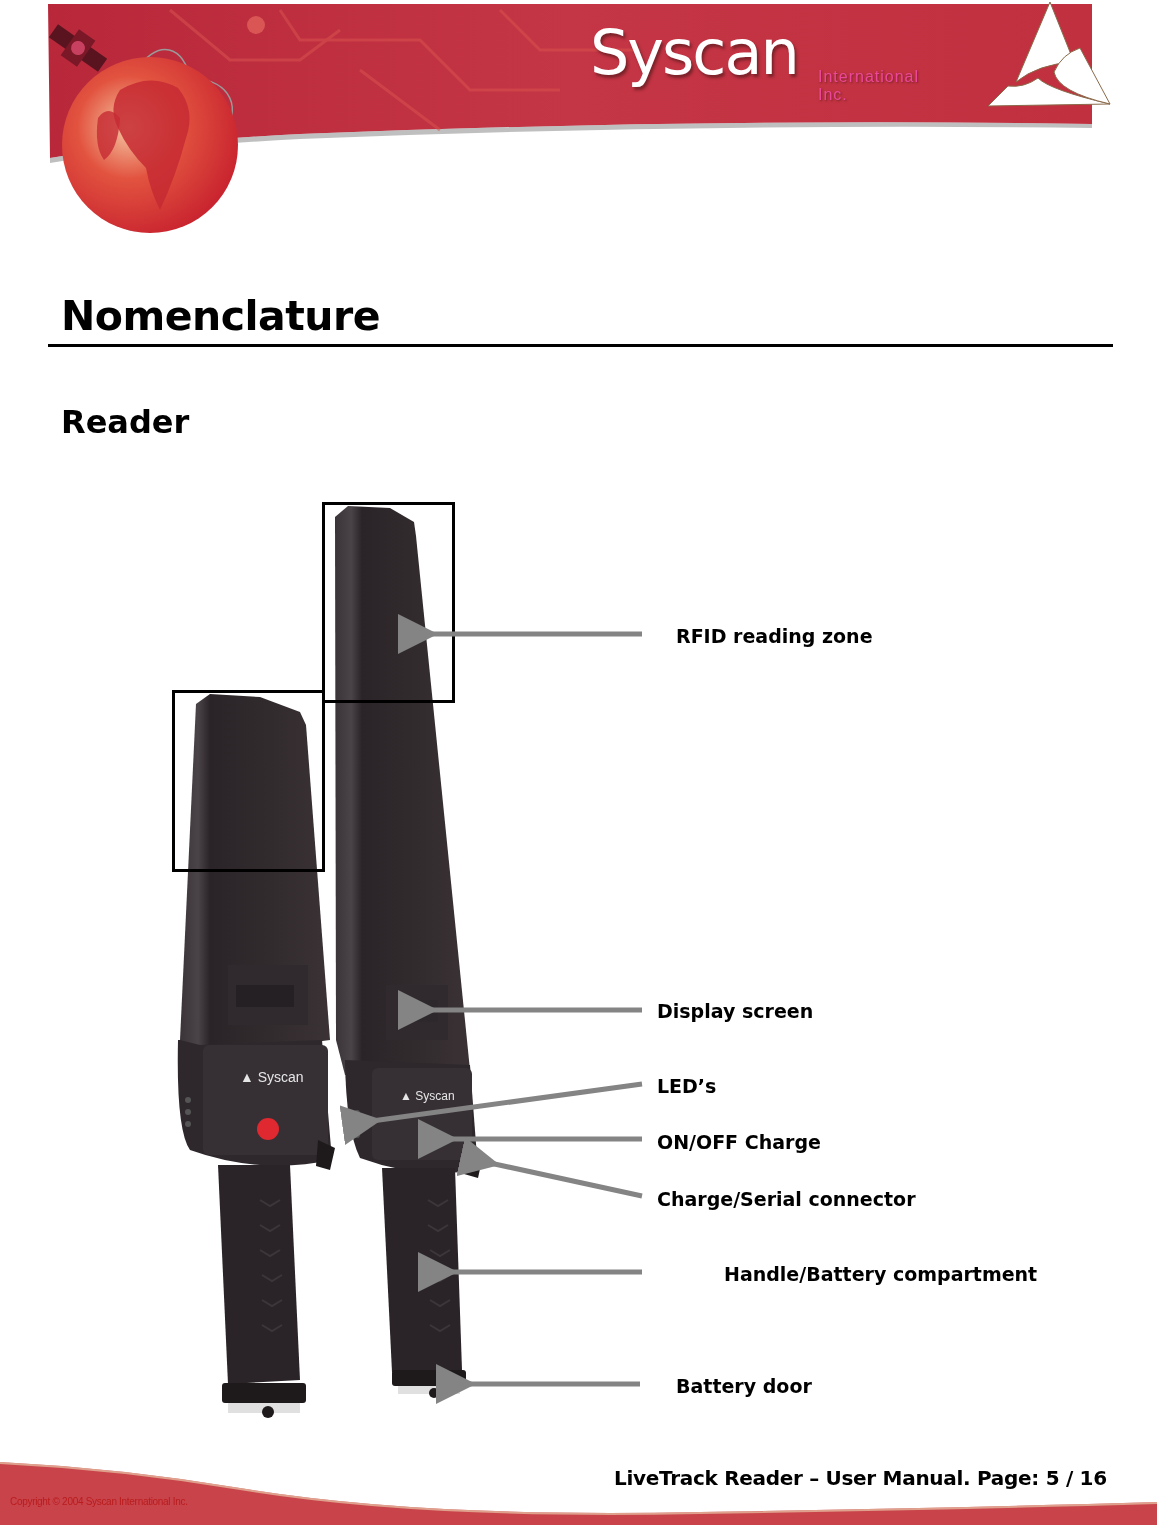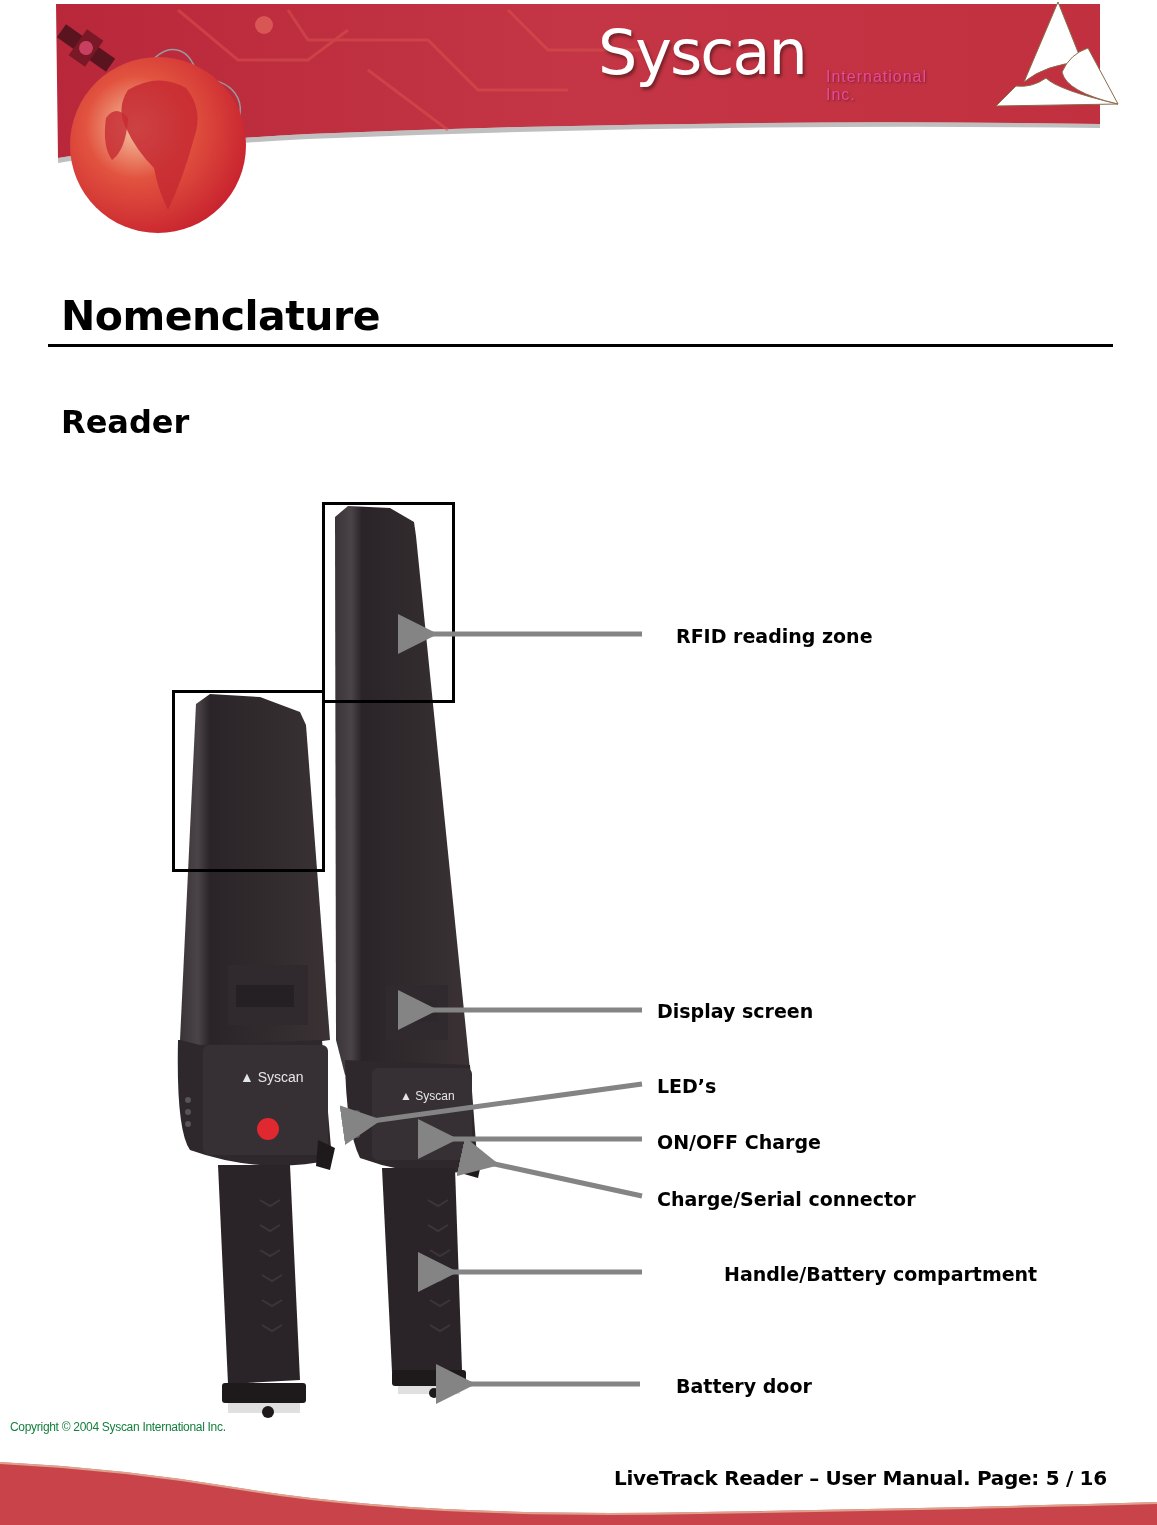--- a/index.html
+++ b/index.html
@@ -1,41 +1,41 @@
 <!DOCTYPE html>
 <html><head>
 <meta charset="utf-8">
 <style>
   html, body { margin:0; padding:0; background:#ffffff; }
   body { width:1157px; height:1525px; position:relative; overflow:hidden;
          font-family:"DejaVu Sans", "Liberation Sans", sans-serif; color:#000; }
   .abs { position:absolute; }
 
   
-  #banner { left:0; top:0; width:938px; height:240px;margin-left:8px; }
+  #banner { left:0; top:0; width:938px; height:240px; }
   .brand-text { left:590px; top:22px; color:#fff; font-family:"DejaVu Sans", sans-serif;
                 font-size:62px; letter-spacing:-2px; line-height:1;
                 text-shadow:2px 3px 3px rgba(60,20,20,0.55); }
   .brand-sub { left:818px; top:68px; color:#ec4899; font-family:"Liberation Sans", sans-serif;
                font-size:16px; letter-spacing:1px; text-shadow:1px 1px 2px rgba(60,20,20,0.5); }
 
   
   .h1 { left:61px; top:296px; font-size:41px; font-weight:bold; letter-spacing:-0.5px; line-height:1; }
   .h1-rule { left:48px; top:344px; width:1065px; height:3px; background:#000; }
   .h2 { left:61px; top:406px; font-size:32px; font-weight:bold; line-height:1; }
 
   
   #figure { left:140px; top:480px; width:880px; height:960px; }
   .callout { font-size:19px; font-weight:bold; line-height:1; white-space:nowrap; }
 
   
   #footer-svg { left:0; top:1440px; width:1157px; height:85px; }
   .footer-title { left:614px; top:1466px; font-size:20px; font-weight:bold; white-space:nowrap;
                   font-family:"DejaVu Sans", sans-serif; letter-spacing:-0.3px;text-align:right; }
-  .copyright { left:10px; top:1420px; font-size:12px; color:#15803d; white-space:nowrap;
+  .copyright { left:10px; top:1496px; font-size:10px; color:#b91c1c; white-space:nowrap;
                font-family:"Liberation Sans", sans-serif; letter-spacing:-0.3px; }
 </style>
 </head>
 <body>
 
 <div id="banner" class="abs">
   <svg width="1157" height="240" viewBox="0 0 1157 240">
     <defs>
       <linearGradient id="bg" x1="0" y1="0" x2="1" y2="0">
         <stop offset="0" stop-color="#b8283a"></stop>

